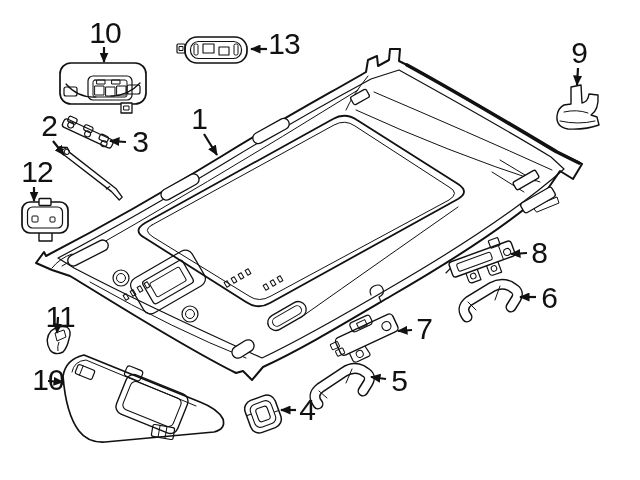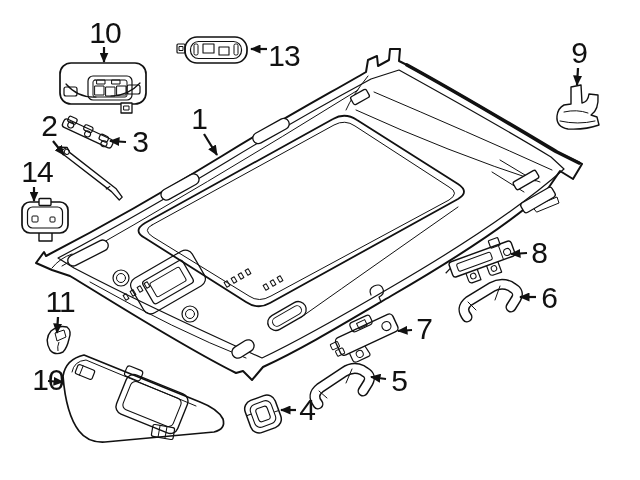--- a/index.html
+++ b/index.html
@@ -252,19 +252,19 @@
       <div class="callout" style="left: 199px; top: 119px;">1</div>
       <div class="callout" style="left: 49px; top: 126px;">2</div>
       <div class="callout" style="left: 140px; top: 142px;">3</div>
       <div class="callout" style="left: 307px; top: 410px;">4</div>
       <div class="callout" style="left: 399px; top: 381px;">5</div>
       <div class="callout" style="left: 549px; top: 298px;">6</div>
       <div class="callout" style="left: 424px; top: 329px;">7</div>
       <div class="callout" style="left: 539px; top: 253px;">8</div>
       <div class="callout" style="left: 579px; top: 53px;">9</div>
       <div class="callout" style="left: 48px; top: 380px;">10</div>
-      <div class="callout" style="left: 60px; top: 302px; text-align: center;">11</div>
+      <div class="callout" style="left: 60px; top: 317px; text-align: center;">11</div>
       <div class="callout" style="left: 105px; top: 33px;">10</div>
-      <div class="callout" style="left: 284px; top: 56px;">13</div>
-      <div class="callout" style="left: 37px; top: 172px;">14</div>
+      <div class="callout" style="left: 284px; top: 44px;">13</div>
+      <div class="callout" style="left: 37px; top: 172px;">12</div>
     </div>
 
 </div>
 
 </body></html>

